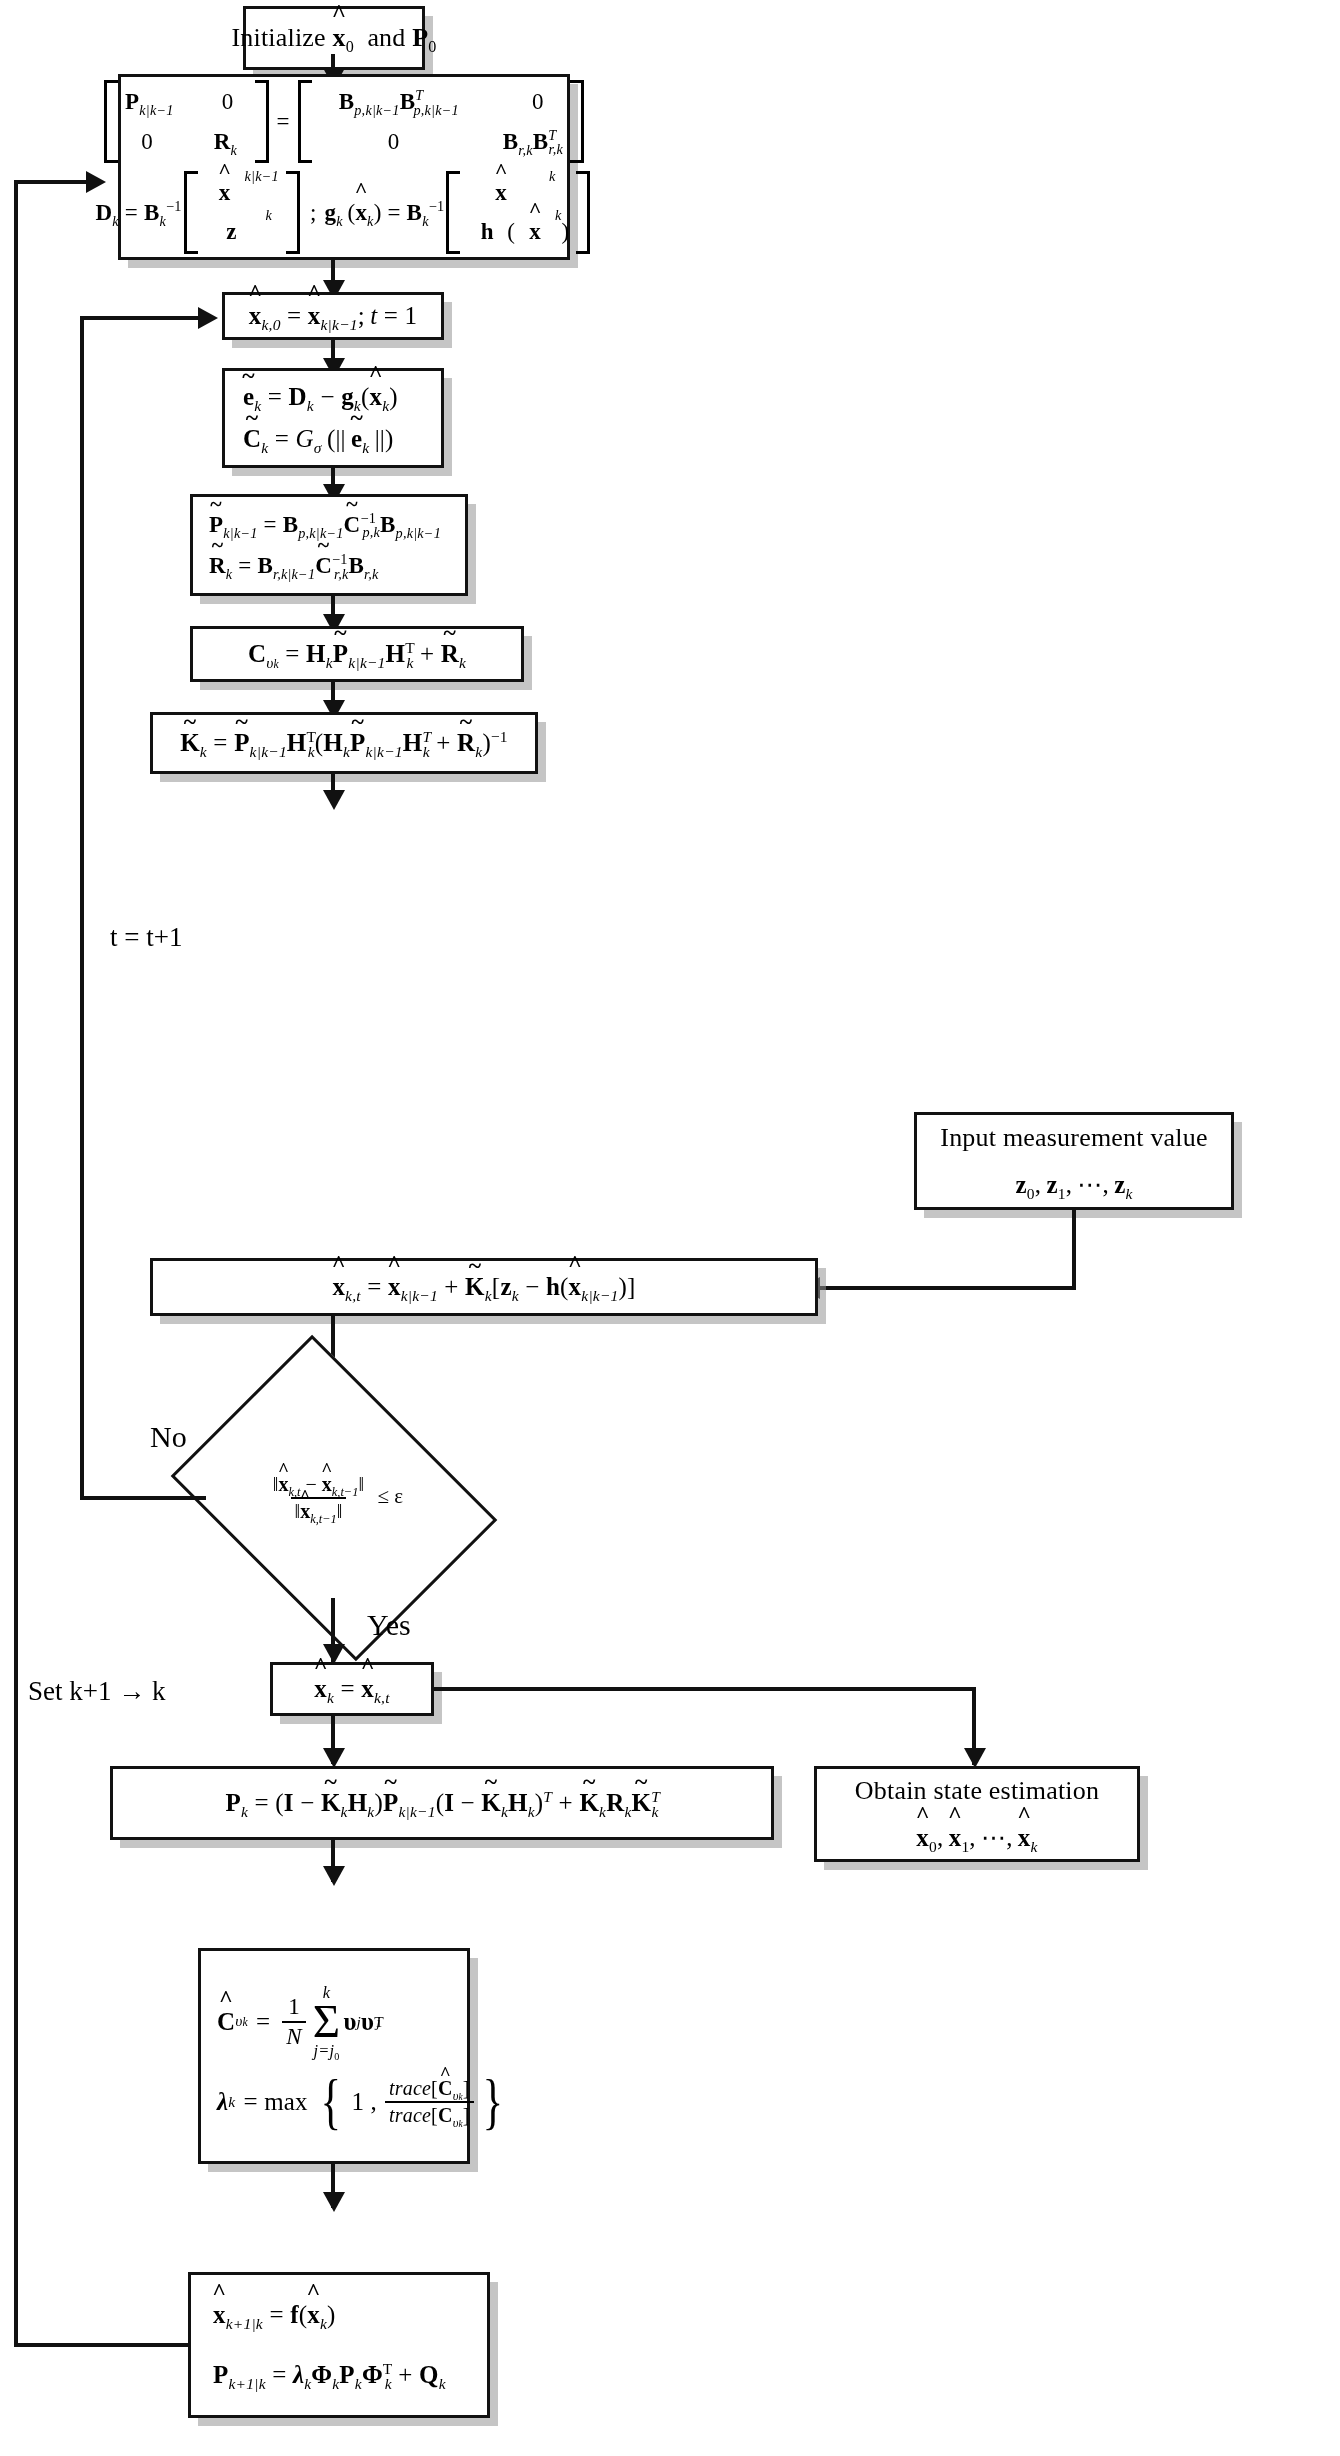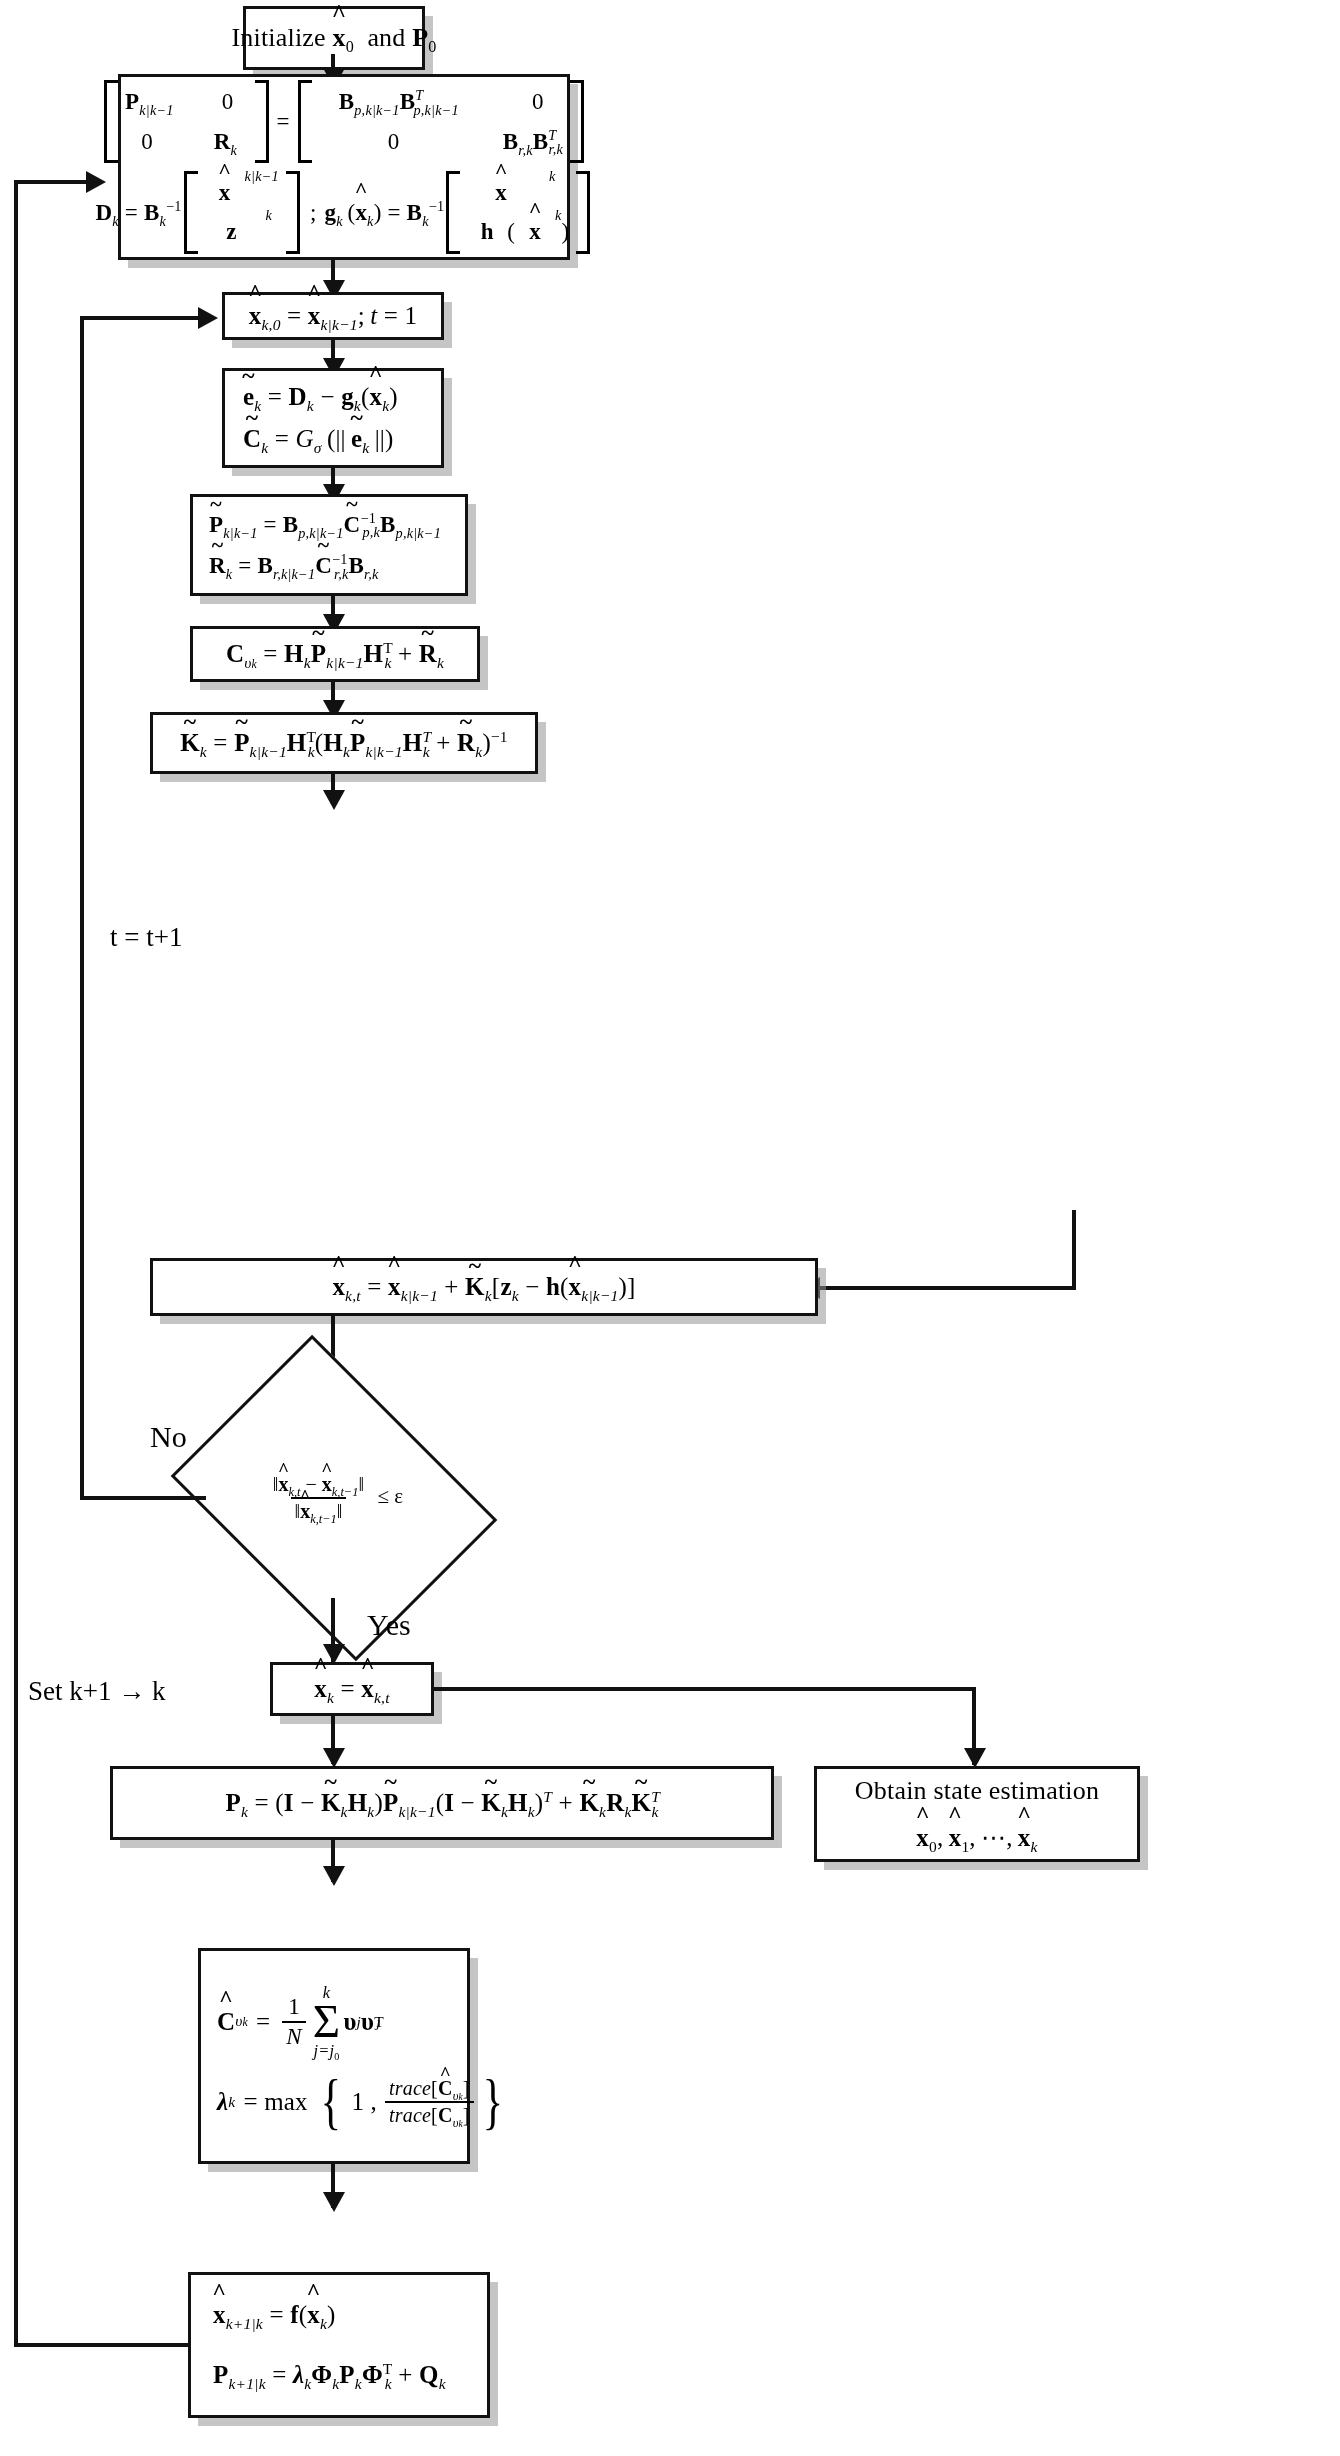--- a/index.html
+++ b/index.html
@@ -297,36 +297,42 @@
     <div class="eq small">
       <span class="acc tilde bm"><span class="mk">~</span>P</span><sub>k|k−1</sub> = <span class="bm">B</span><sub>p,k|k−1</sub><span class="acc tilde bm"><span class="mk">~</span>C</span><sup class="up">−1</sup><sub style="margin-left:-0.95em;">p,k</sub><span class="bm">B</span><sub>p,k|k−1</sub>
     </div>
     <div class="eq small" style="margin-top:8px;">
       <span class="acc tilde bm"><span class="mk">~</span>R</span><sub>k</sub> = <span class="bm">B</span><sub>r,k|k−1</sub><span class="acc tilde bm"><span class="mk">~</span>C</span><sup class="up">−1</sup><sub style="margin-left:-0.95em;">r,k</sub><span class="bm">B</span><sub>r,k</sub>
     </div>
   </div>
   <div class="ln" style="left:331px; top:596px; width:4px; height:32px;"></div>
   <div class="arrowhead down" style="left:323px; top:614px;"></div>
 
-  <div class="node" style="left:190px; top:626px; width:290px; height:56px;">
+  <div class="node" style="left:190px; top:626px; width:334px; height:56px;">
     <div class="eq">
       <span class="bm">C</span><sub>υ<span style="font-size:0.75em;">k</span></sub> = <span class="bm">H</span><sub>k</sub><span class="acc tilde bm"><span class="mk">~</span>P</span><sub>k|k−1</sub><span class="bm">H</span><sup class="up">T</sup><sub style="margin-left:-0.55em;">k</sub> + <span class="acc tilde bm"><span class="mk">~</span>R</span><sub>k</sub>
     </div>
   </div>
   <div class="ln" style="left:331px; top:682px; width:4px; height:32px;"></div>
   <div class="arrowhead down" style="left:323px; top:700px;"></div>
 
   <div class="node" style="left:150px; top:712px; width:388px; height:62px;">
     <div class="eq">
       <span class="acc tilde bm"><span class="mk">~</span>K</span><sub>k</sub> = <span class="acc tilde bm"><span class="mk">~</span>P</span><sub>k|k−1</sub><span class="bm">H</span><sup class="up">T</sup><sub style="margin-left:-0.55em;">k</sub>(<span class="bm">H</span><sub>k</sub><span class="acc tilde bm"><span class="mk">~</span>P</span><sub>k|k−1</sub><span class="bm">H</span><sup>T</sup><sub style="margin-left:-0.55em;">k</sub> + <span class="acc tilde bm"><span class="mk">~</span>R</span><sub>k</sub>)<sup class="up">−1</sup>
     </div>
   </div>
   <div class="ln" style="left:331px; top:774px; width:4px; height:28px;"></div>
   <div class="arrowhead down" style="left:323px; top:790px;"></div>
 
+  <div class="node" style="left:914px; top:1112px; width:320px; height:98px;">
+    <div class="eq text">Input measurement value</div>
+    <div class="eq" style="margin-top:10px;">
+      <span class="bm">z</span><sub class="up">0</sub>, <span class="bm">z</span><sub class="up">1</sub>, ⋯, <span class="bm">z</span><sub>k</sub>
+    </div>
+  </div>
 
   <div class="ln" style="left:1072px; top:1210px; width:4px; height:80px;"></div>
   <div class="ln" style="left:820px; top:1286px; width:256px; height:4px;"></div>
   <div class="arrowhead left" style="left:800px; top:1277px;"></div>
 
   <div class="node" style="left:150px; top:1258px; width:668px; height:58px;">
     <div class="eq">
       <span class="acc bm"><span class="mk">^</span>x</span><sub>k,t</sub> = <span class="acc bm"><span class="mk">^</span>x</span><sub>k|k−1</sub> + <span class="acc tilde bm"><span class="mk">~</span>K</span><sub>k</sub>[<span class="bm">z</span><sub>k</sub> − <span class="bm">h</span>(<span class="acc bm"><span class="mk">^</span>x</span><sub>k|k−1</sub>)]
     </div>
   </div>

